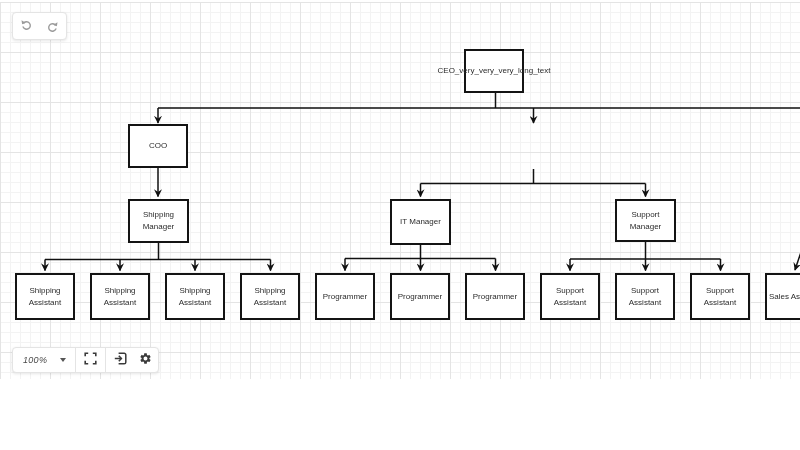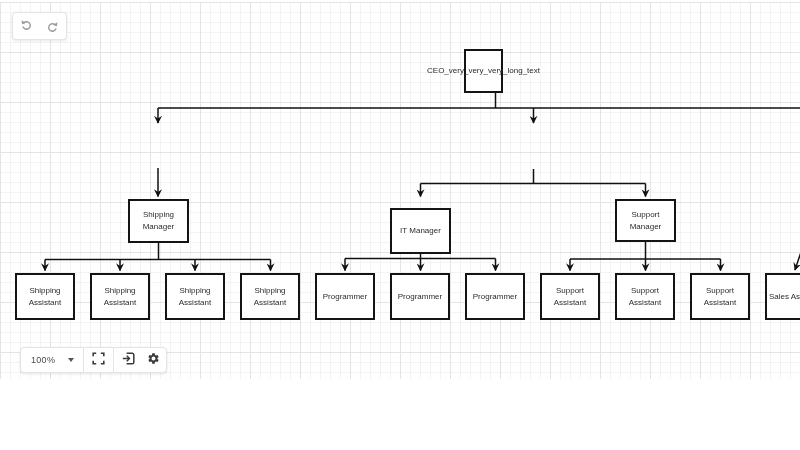--- a/index.html
+++ b/index.html
@@ -15,21 +15,21 @@
     background-size:50px 50px,50px 50px,10px 10px,10px 10px;}
   .links{position:absolute;left:0;top:0;}
   .node{position:absolute;box-sizing:border-box;background:#fff;border:2px solid #141414;
     display:flex;align-items:center;justify-content:center;color:#2b2b2b;font-size:8px;line-height:12px;}
   .node .lbl{white-space:pre-line;text-align:center;}
   .node.oneline .lbl{white-space:nowrap;}
   
   .tb{position:absolute;background:#fff;border:1px solid #e4e4e4;border-radius:4px;
     box-shadow:0 1px 3px rgba(0,0,0,0.10);display:flex;align-items:center;}
   .tb-history{left:12px;top:12px;width:53px;height:26px;justify-content:space-around;}
-  .tb-view{left:20px;top:347px;width:145px;height:24px;padding:0;}
+  .tb-view{left:12px;top:347px;width:145px;height:24px;padding:0;font-style:italic;}
   .tb button{border:none;background:none;padding:0;margin:0;display:flex;align-items:center;
     justify-content:center;cursor:pointer;}
   .zoomsel{display:flex;align-items:center;height:100%;padding:0 9px 0 10px;cursor:pointer;}
   .zoomsel .zl{font-size:9px;color:#4a4a4a;letter-spacing:0.3px;}
   .caret{width:0;height:0;border-left:3.5px solid transparent;border-right:3.5px solid transparent;
     border-top:4px solid #555;margin-left:13px;}
   .sep{width:1px;height:24px;background:#e4e4e4;}
   .vbtn{width:26px;height:24px;}
 </style>
 </head>
@@ -70,28 +70,31 @@
 
         <path d="M645.5 240 V257 M570 257 H720.5"></path>
         <path d="M570 257 V268.5" marker-end="url(#arr)"></path>
         <path d="M645.5 257 V268.5" marker-end="url(#arr)"></path>
         <path d="M720.5 257 V268.5" marker-end="url(#arr)"></path>
 
         <path d="M801 250 L795 268" marker-end="url(#arr)"></path>
       </g>
     </svg>
 
-    <div class="node oneline" style="left:464px;top:47px;width:39px;height:44px;">
+    <div class="node oneline" style="left:464px;top:47px;width:60px;height:44px;">
       <span class="lbl">CEO_very_very_very_long_text</span>
+      </div>
+    <div class="node" style="left:128px;top:122px;width:60px;height:44px;">
+      <span class="lbl">COO</span>
       </div>
     <div class="node" style="left:128px;top:197px;width:61px;height:44px;">
       <span class="lbl">Shipping
 Manager</span>
       </div>
-    <div class="node" style="left:390px;top:206px;width:61px;height:46px;">
+    <div class="node" style="left:390px;top:197px;width:61px;height:46px;">
       <span class="lbl">IT Manager</span>
       </div>
     <div class="node" style="left:615px;top:197px;width:61px;height:43px;">
       <span class="lbl">Support
 Manager</span>
       </div>
 
     <div class="node" style="left:15px;top:271px;width:60px;height:47px;">
       <span class="lbl">Shipping
 Assistant</span>

